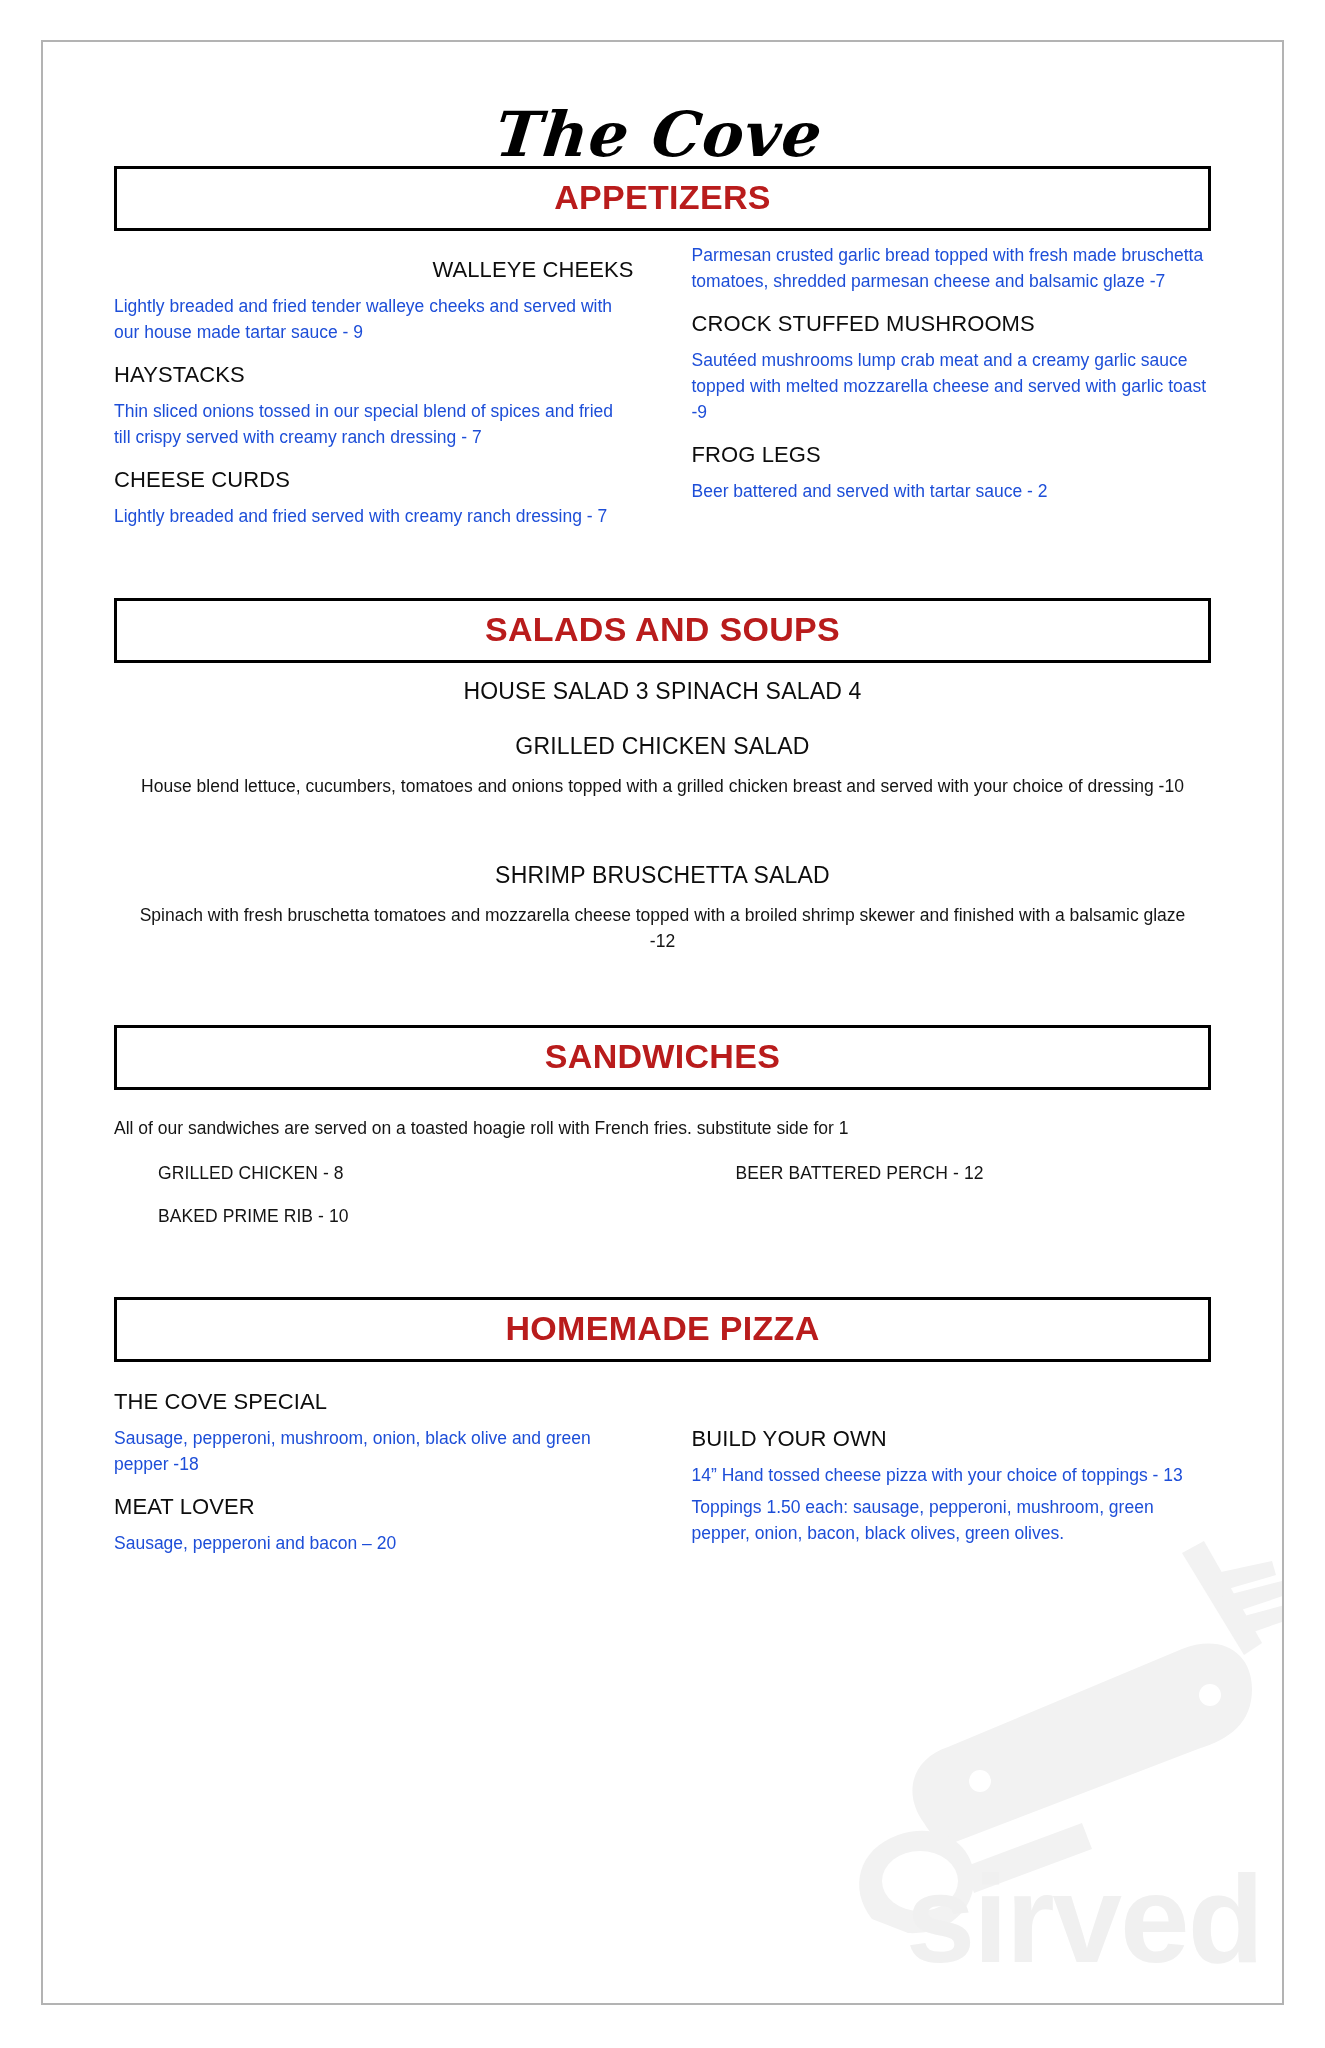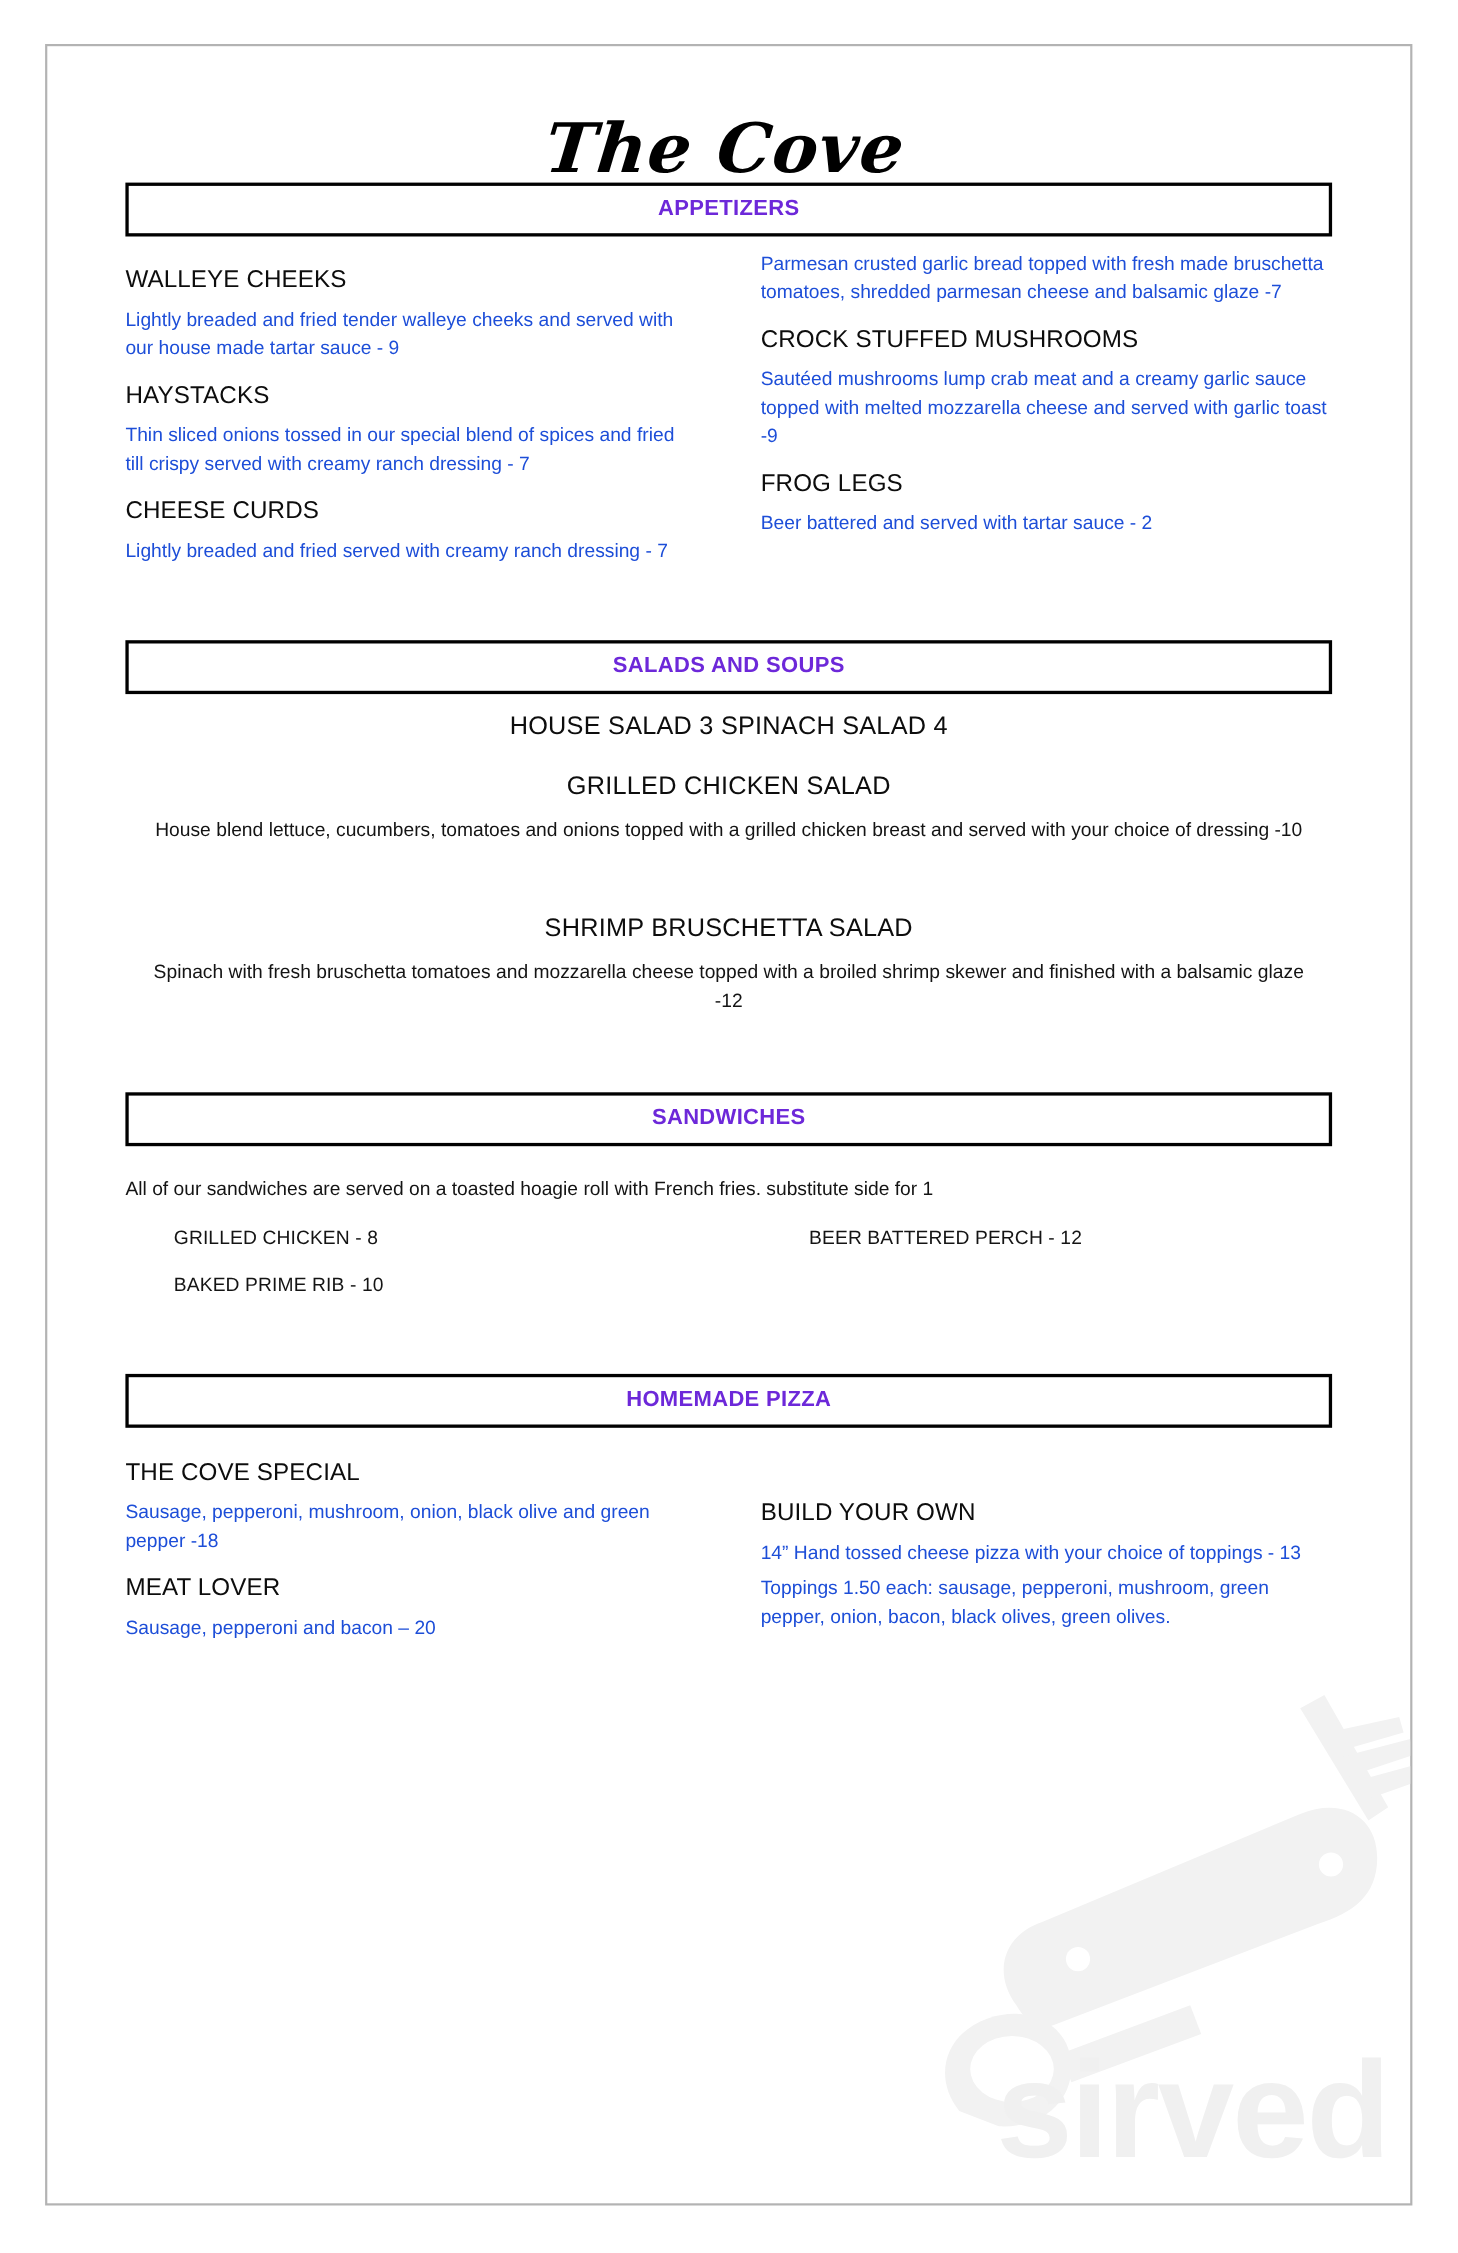--- a/index.html
+++ b/index.html
@@ -85,24 +85,24 @@
   .section-bar {
     margin: 0 auto;
     width: 1097px;
     border: 3px solid #000000;
     box-sizing: border-box;
     text-align: center;
     padding: 9px 0 11px 0;
     background: transparent;
   }
   .section-bar span {
-    font-size: 20px;
+    font-size: 34px;
     font-weight: 700;
     letter-spacing: 0.3px;
-    color: #6d28d9;
+    color: #b91c1c;
   }
 
   
   .cols {
     display: flex;
     width: 1097px;
     margin: 0 auto;
     gap: 58px;
   }
   .col { width: 520px; }
@@ -118,21 +118,21 @@
   .item-desc {
     font-size: 17.5px;
     font-weight: 400;
     color: #1d4ed8;
     margin: 0 0 6px 0;
     line-height: 1.48;
   }
 
   
   .appetizers { padding-top: 12px; }
-  .appetizers .item-name:first-child { margin-top: 14px; }
+  .appetizers .item-name:first-child { margin-top: 14px; text-align: right; }
 
   
   .centered { width: 1097px; margin: 0 auto; text-align: center; }
   .salad-line {
     font-size: 23px;
     color: #0d0d0d;
     margin: 0;
     padding: 15px 0 14px 0;
     letter-spacing: 0.2px;
   }

